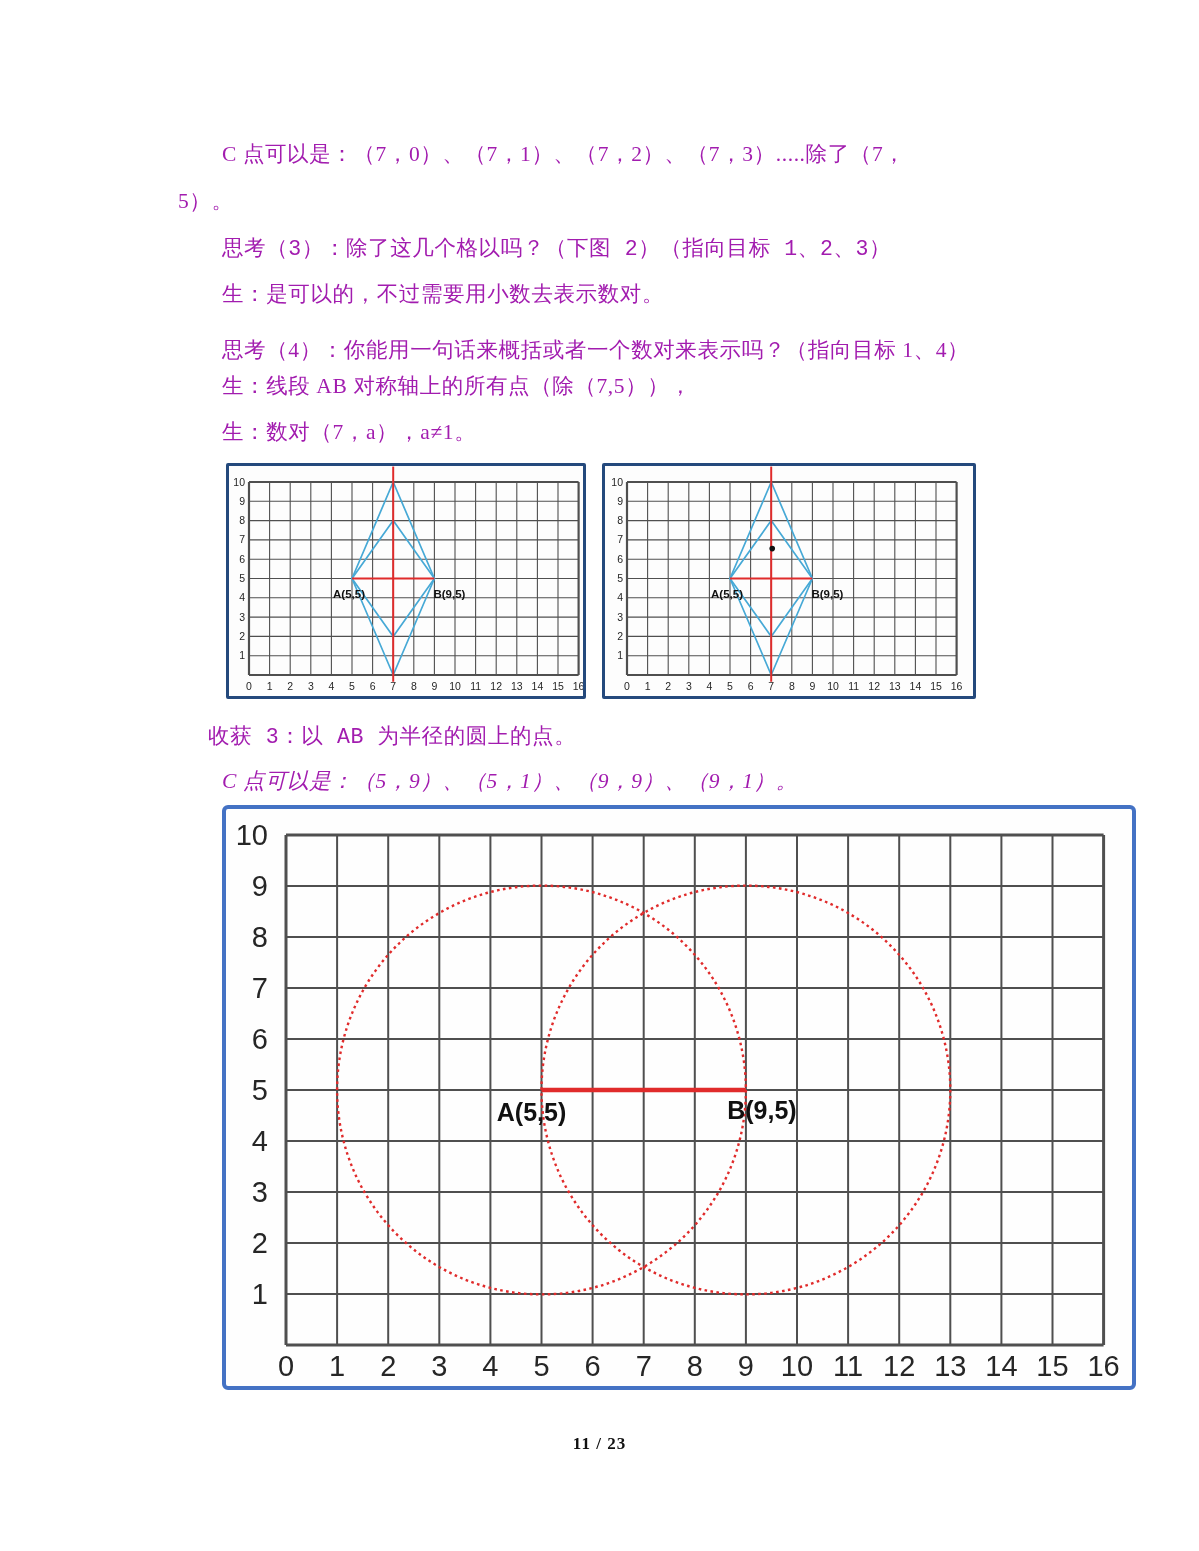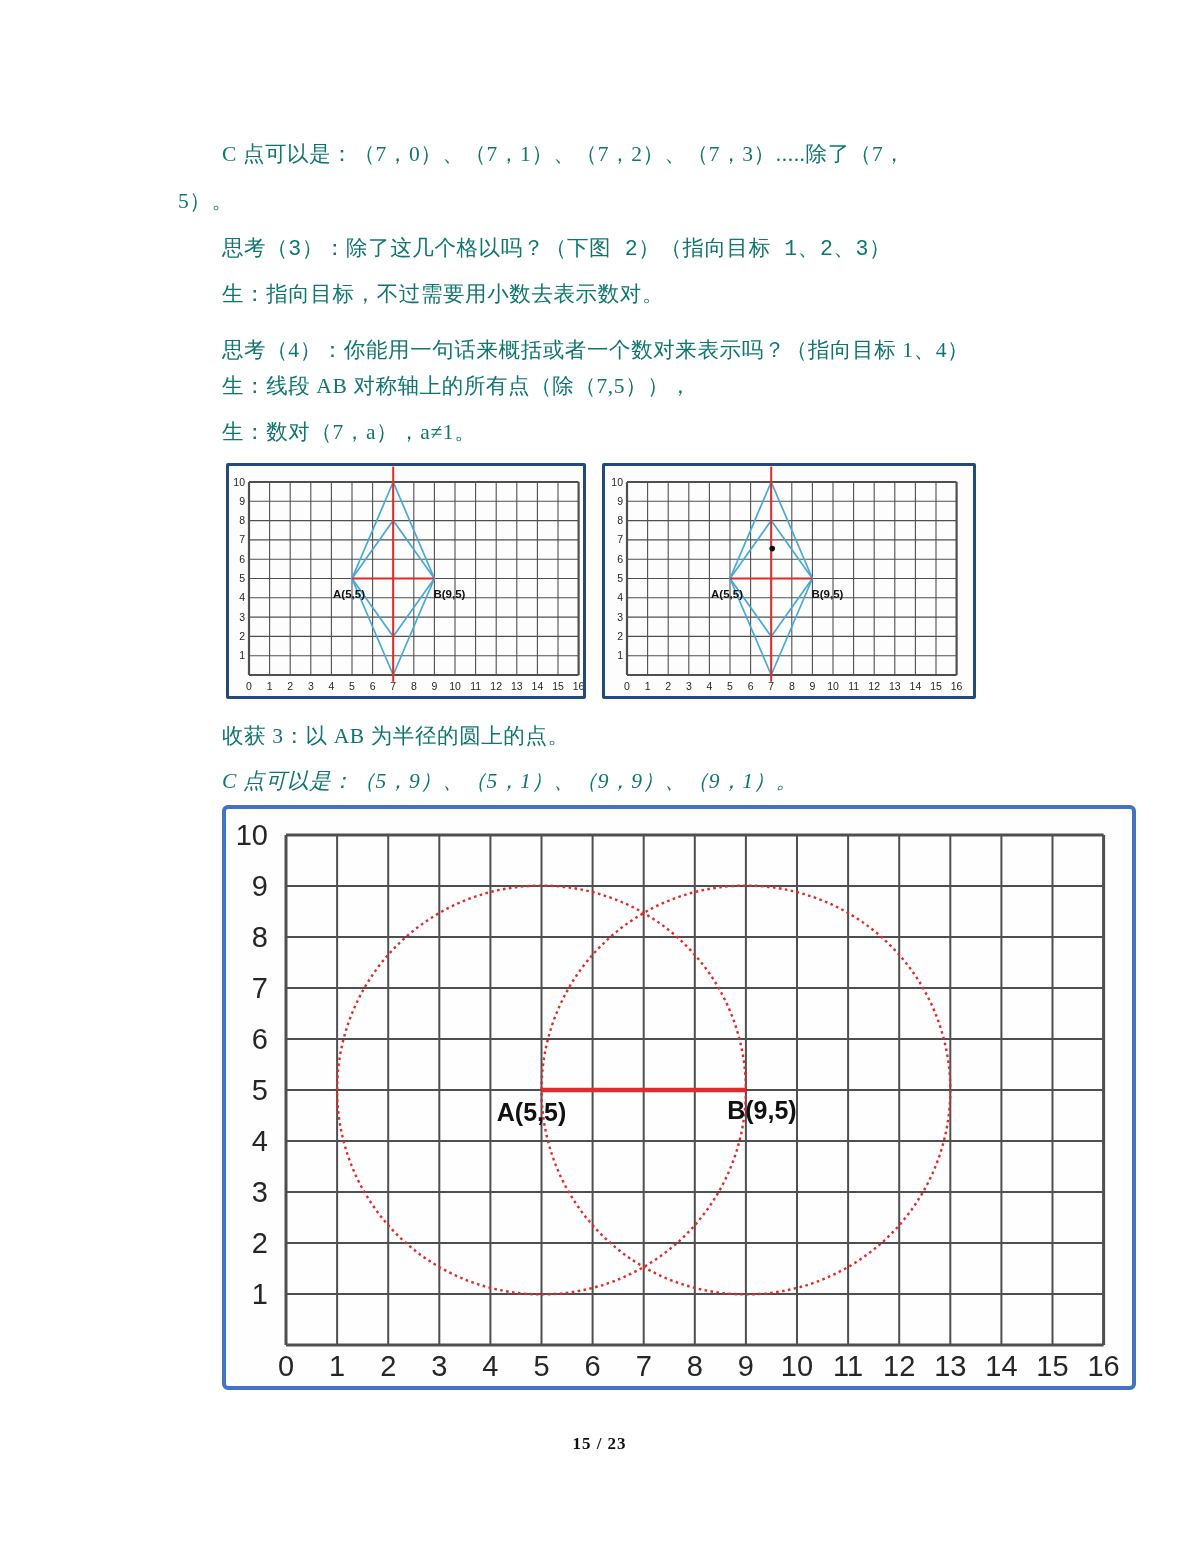--- a/index.html
+++ b/index.html
@@ -1,31 +1,31 @@
 <!DOCTYPE html>
 <html><head>
 <meta charset="utf-8">
 <style>
   html,body{margin:0;padding:0;}
   body{
     width:1199px;height:1551px;position:relative;background:#ffffff;
     font-family:"Liberation Serif", serif;overflow:hidden;
   }
   .line{
-    position:absolute;margin:0;font-size:21.5px;color:#0f766e;
+    position:absolute;margin:0;font-size:21.5px;color:#a21caf;
     letter-spacing:0.6px;white-space:nowrap;
   }
   .l1{top:139px;left:222px;}
   .l2{top:186px;left:178px;}
   .l3{top:233px;left:222px;font-family:Liberation Mono, monospace;}
   .l4{top:279px;left:222px;}
   .l5{top:335px;left:222px;}
   .l6{top:371px;left:222px;}
   .l7{top:417px;left:222px;}
-  .l8{top:721px;left:222px;}
+  .l8{top:721px;left:208px;font-family:Liberation Mono, monospace;}
   .l9{top:766px;left:222px;font-style:italic;}
   .fig{
     position:absolute;background:#fdfdfd;box-sizing:border-box;
   }
   .fig-small{
     border:3px solid #24497c;border-radius:2px;
   }
   #fig-left{left:226px;top:463px;width:360px;height:236px;}
   #fig-right{left:602px;top:463px;width:374px;height:236px;}
   #fig-large{
@@ -38,21 +38,21 @@
     font-size:17px;font-weight:bold;color:#111;
     font-family:"Liberation Serif", serif;letter-spacing:1px;
   }
 </style>
 </head>
 <body>
 
 <p class="line l1">C 点可以是：（7，0）、（7，1）、（7，2）、（7，3）.....除了（7，</p>
 <p class="line l2">5）。</p>
 <p class="line l3">思考（3）：除了这几个格以吗？（下图 2）（指向目标 1、2、3）</p>
-<p class="line l4">生：指向目标，不过需要用小数去表示数对。</p>
+<p class="line l4">生：是可以的，不过需要用小数去表示数对。</p>
 <p class="line l5">思考（4）：你能用一句话来概括或者一个数对来表示吗？（指向目标 1、4）</p>
 <p class="line l6">生：线段 AB 对称轴上的所有点（除（7,5）），</p>
 <p class="line l7">生：数对（7，a），a≠1。</p>
 
 <div class="fig fig-small" id="fig-left">
   <svg id="svg-left" width="354" height="230">
       <g>
         <line x1="20" y1="209" x2="20" y2="16" stroke="#4f4f4f" stroke-width="2.2"></line>
         <line x1="40.6" y1="209" x2="40.6" y2="16" stroke="#4f4f4f" stroke-width="1.1"></line>
         <line x1="61.2" y1="209" x2="61.2" y2="16" stroke="#4f4f4f" stroke-width="1.1"></line>
@@ -255,13 +255,13 @@
         <text x="42" y="189" text-anchor="end">7</text>
         <text x="42" y="138" text-anchor="end">8</text>
         <text x="42" y="87" text-anchor="end">9</text>
         <text x="42" y="36" text-anchor="end">10</text>
       </g>
       <text x="305.5" y="312" text-anchor="middle" font-family="&quot;Liberation Sans&quot;, sans-serif" font-weight="bold" font-size="25" fill="#111">A(5,5)</text>
       <text x="535.9000000000001" y="310" text-anchor="middle" font-family="&quot;Liberation Sans&quot;, sans-serif" font-weight="bold" font-size="25" fill="#111">B(9,5)</text>
     </svg>
 </div>
 
-<div class="footer">15 / 23</div>
+<div class="footer">11 / 23</div>
 
 </body></html>

